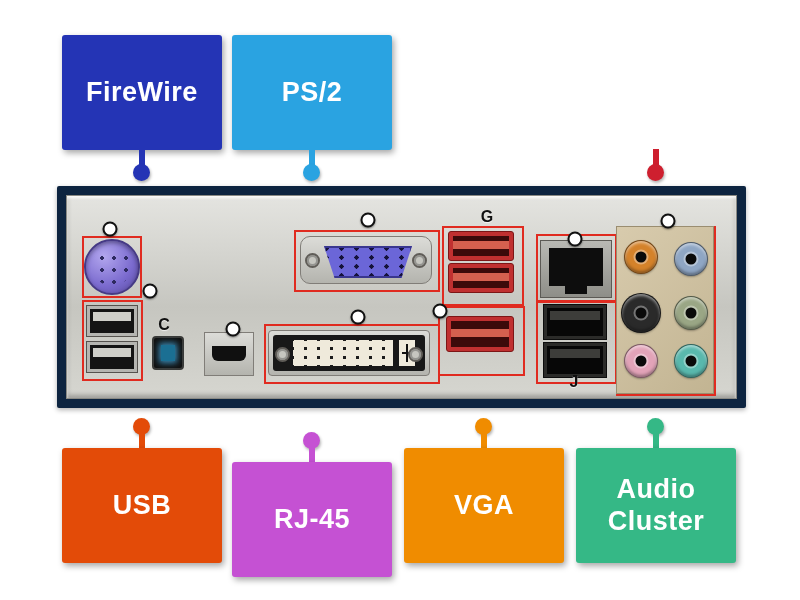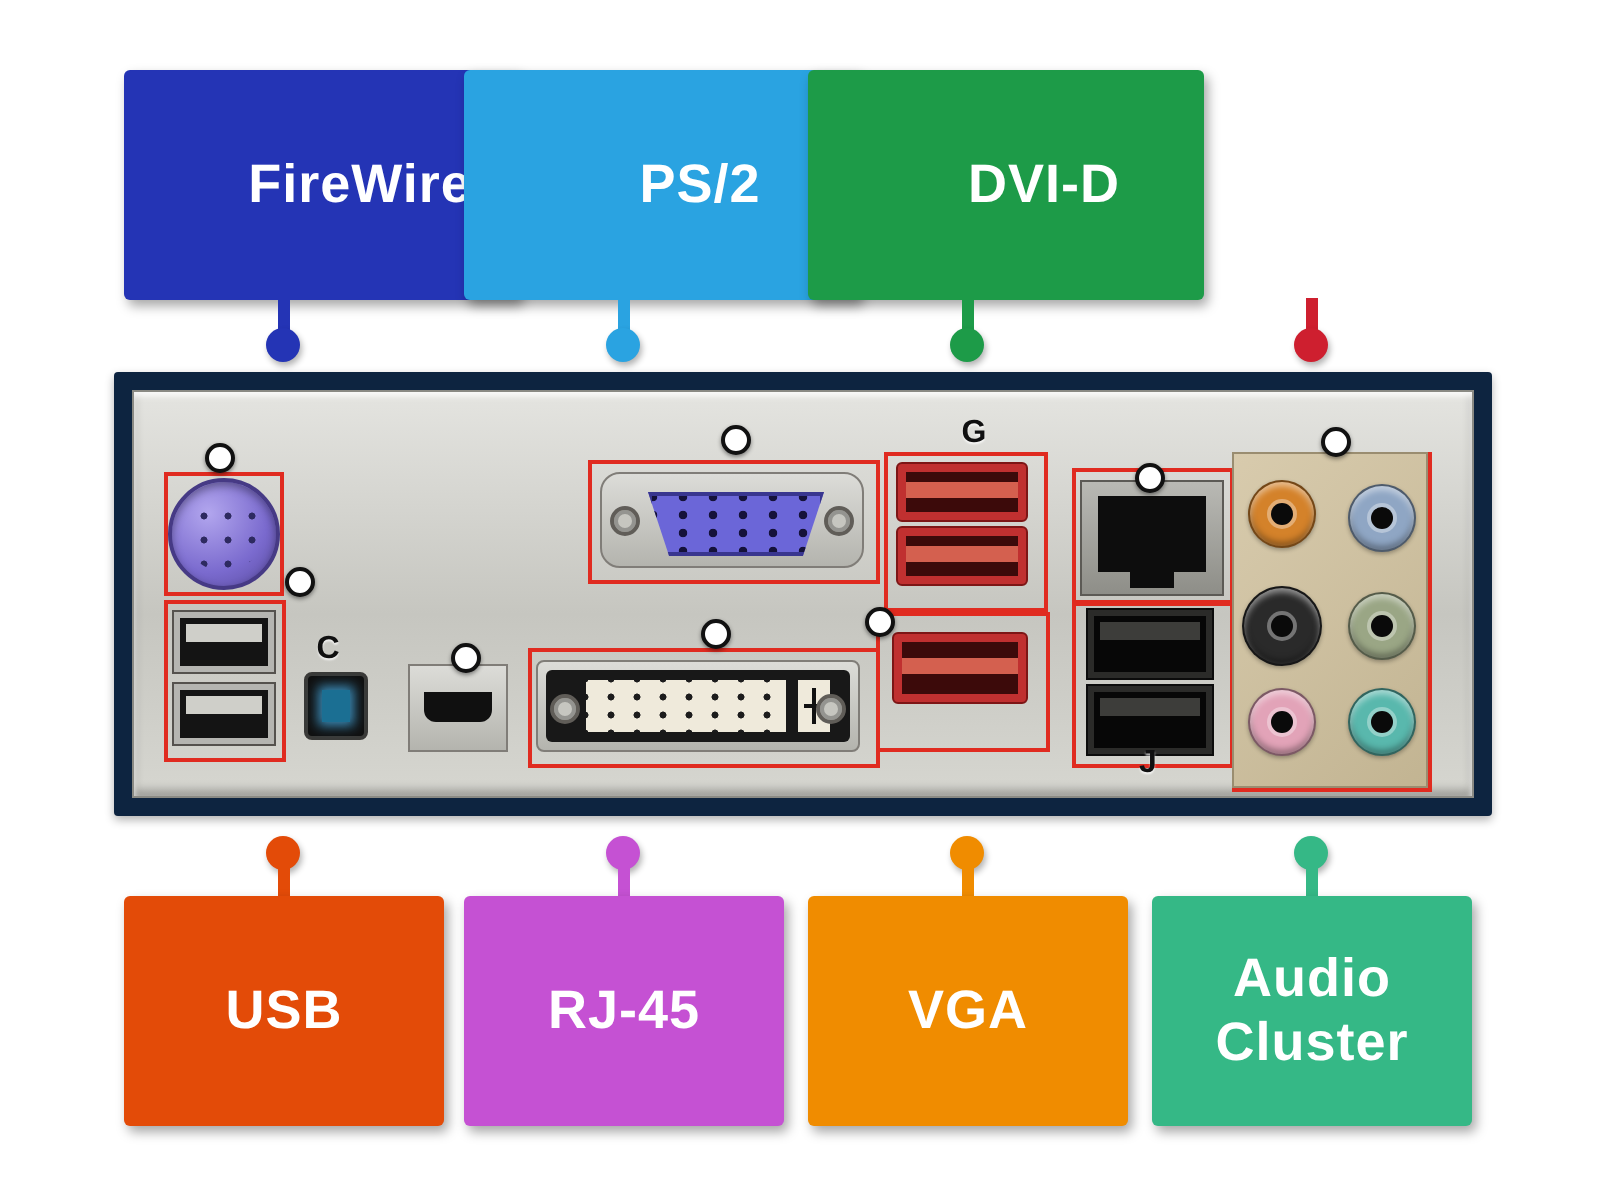--- a/index.html
+++ b/index.html
@@ -9,21 +9,21 @@
   
   .label-group{position:absolute;width:160px;}
   .card{position:absolute;left:0;width:160px;height:115px;border-radius:3px;
         background:currentColor;display:flex;align-items:center;justify-content:center;
         box-shadow:2px 3px 6px rgba(0,0,0,.35);}
   .card-label{color:#fff;font-weight:bold;font-size:27px;text-align:center;
               line-height:1.15;max-width:132px;letter-spacing:.5px;}
   .stem{position:absolute;left:77px;width:6px;height:16px;background:currentColor;}
   .dot{position:absolute;left:71px;width:17px;height:17px;border-radius:50%;
        background:currentColor;box-shadow:1px 2px 3px rgba(0,0,0,.3);}
-  .top .card{top:0;padding-left:38px;} .top .stem{top:114px;} .top .dot{top:129px;}
+  .top .card{top:0;} .top .stem{top:114px;} .top .dot{top:129px;}
   .bot .dot{top:8px;} .bot .stem{top:23px;} .bot .card{top:38px;}
 
   
   .panel{position:absolute;left:57px;top:186px;width:689px;height:222px;
          background:#0d2440;border-radius:2px;box-shadow:0 2px 5px rgba(0,0,0,.3);}
   .plate{position:absolute;left:9px;top:9px;right:9px;bottom:9px;
          background:linear-gradient(180deg,#e4e4e0,#c6c6c0 55%,#d6d6d0);
          border:1px solid #8a8a84;
          box-shadow:inset 0 2px 3px rgba(255,255,255,.9),inset 0 -3px 5px rgba(0,0,0,.28);}
   .rbox{position:absolute;border:2px solid #e02b20;}
@@ -95,27 +95,20 @@
     <div class="stem"></div>
     <div class="dot"></div>
   </div>
   <div class="label-group top" style="left:232px;top:35px;height:190px;color:#2aa3e1">
     <div class="card">
         <span class="card-label">PS/2</span>
       </div>
     <div class="stem"></div>
     <div class="dot"></div>
   </div>
-  <div class="label-group top" style="left:404px;top:35px;height:150px;color:#1d9b48">
-    <div class="card">
-        <span class="card-label">DVI-D</span>
-      </div>
-    <div class="stem"></div>
-    <div class="dot"></div>
-  </div>
   <div class="label-group top" style="left:576px;top:35px;height:150px;color:#ce1f2f">
     <div class="stem"></div>
     <div class="dot"></div>
   </div>
 
   <div class="panel">
     <div class="plate"></div>
 
     <div class="rbox" style="left:25px;top:50px;width:56px;height:58px"></div>
     <div class="rbox" style="left:25px;top:114px;width:57px;height:77px"></div>
@@ -233,21 +226,21 @@
     <div class="pletter" style="left:517px;top:196px">J</div>
   </div>
 
   <div class="label-group bot" style="left:62px;top:410px;height:184px;color:#e34b08">
     <div class="dot"></div>
     <div class="stem"></div>
     <div class="card">
         <span class="card-label">USB</span>
       </div>
   </div>
-  <div class="label-group bot" style="left:232px;top:410px;height:155px;color:#c551d3">
+  <div class="label-group bot" style="left:232px;top:424px;height:155px;color:#c551d3">
     <div class="dot"></div>
     <div class="stem"></div>
     <div class="card">
         <span class="card-label">RJ-45</span>
       </div>
   </div>
   <div class="label-group bot" style="left:576px;top:410px;height:155px;color:#35b886">
     <div class="dot"></div>
     <div class="stem"></div>
     <div class="card">

